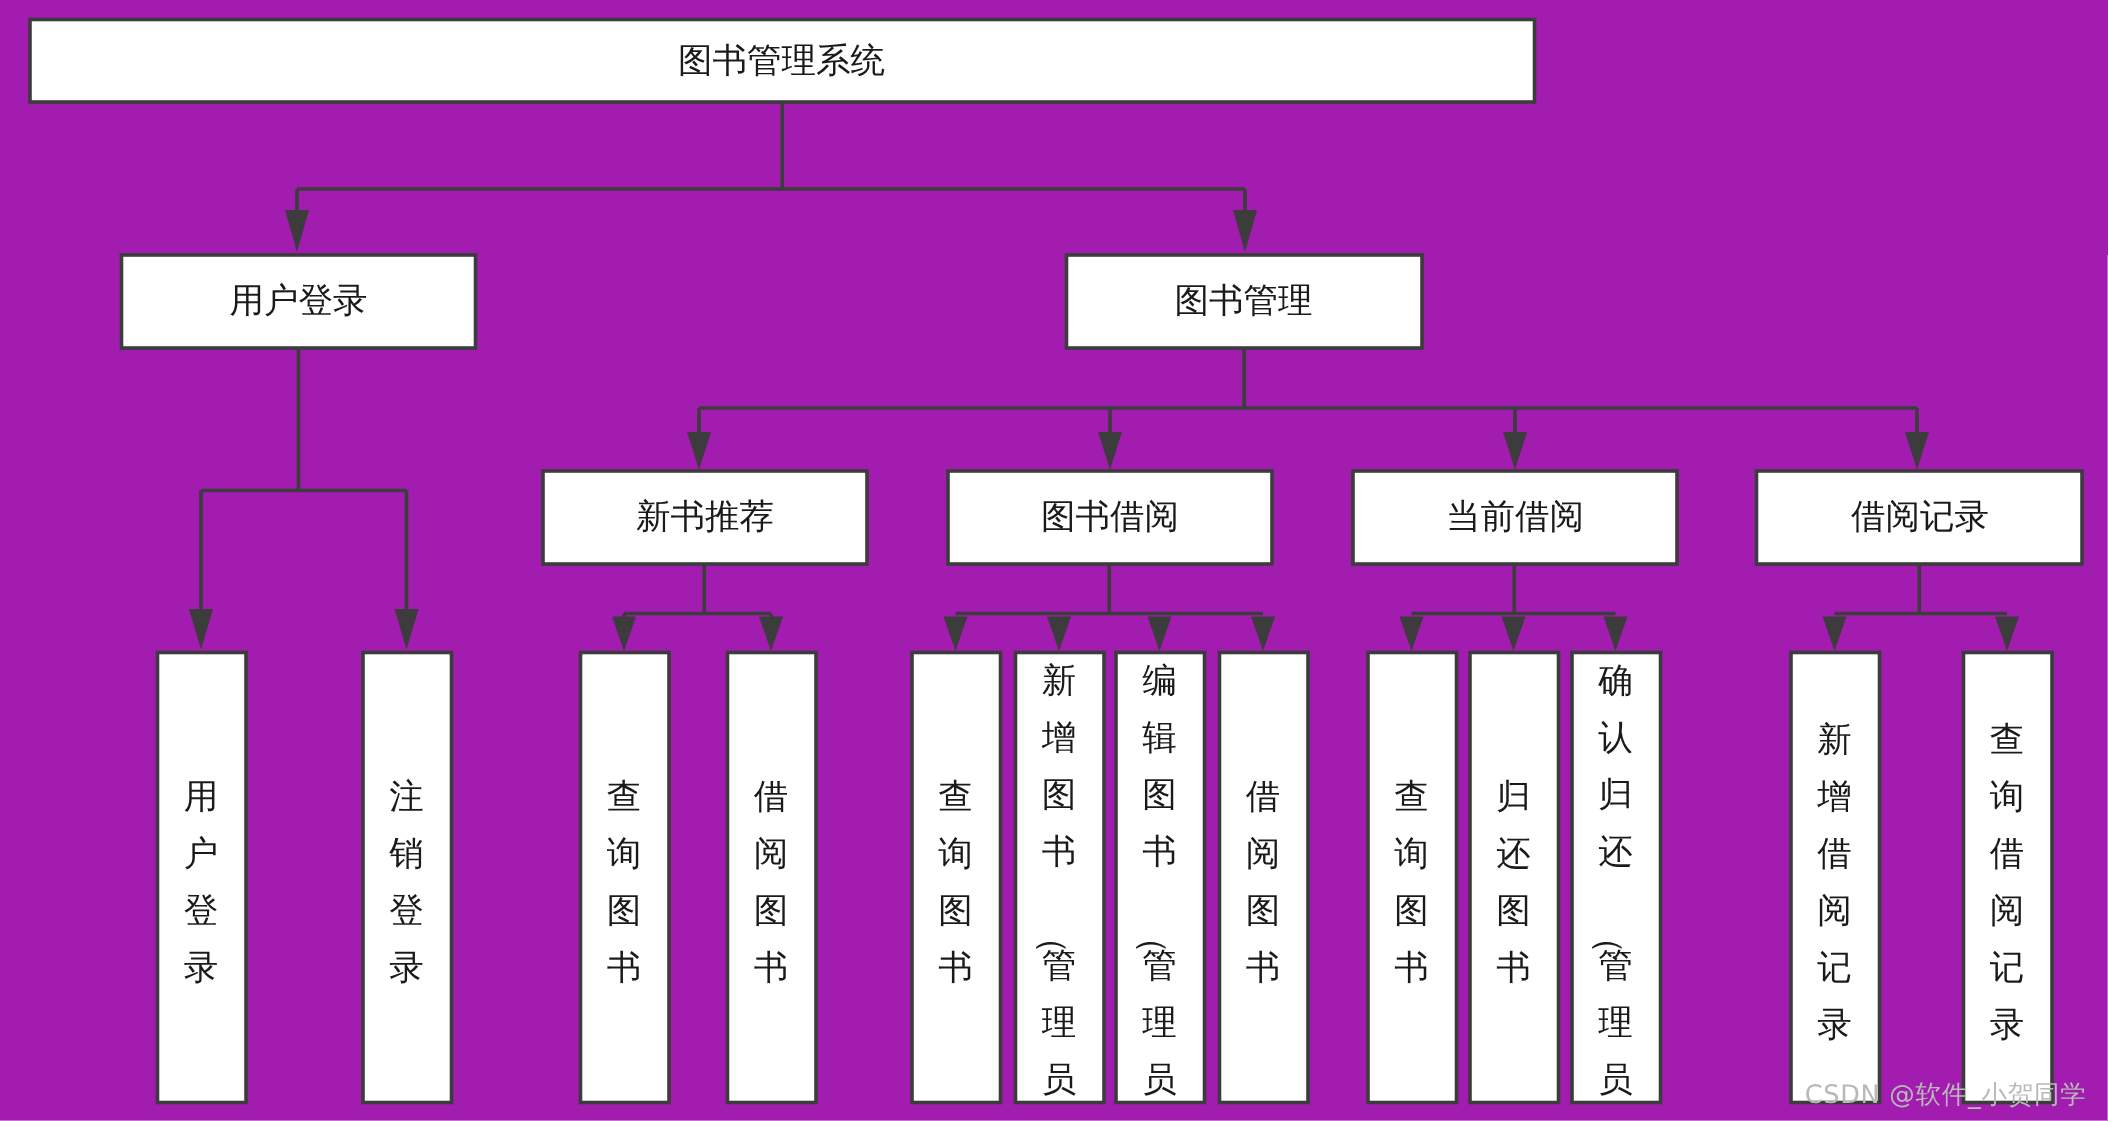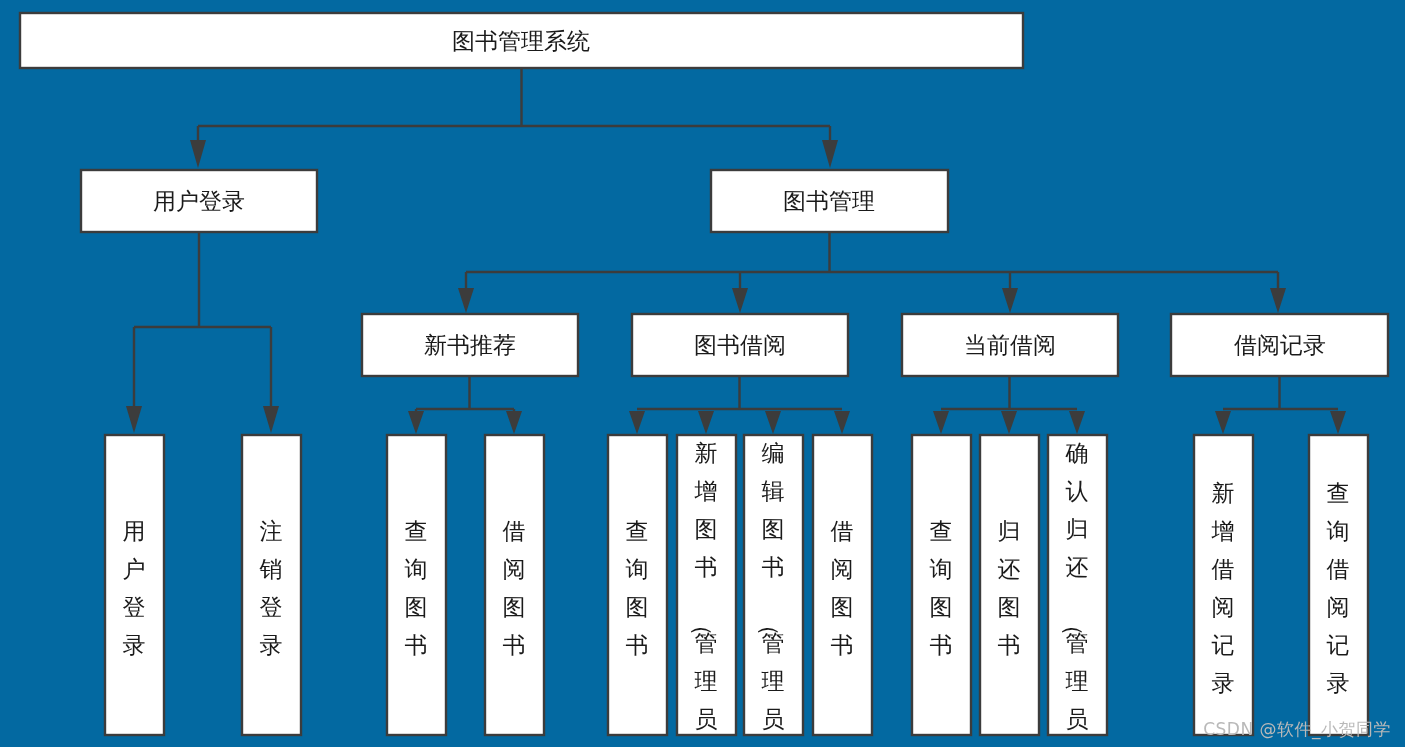--- a/index.html
+++ b/index.html
@@ -10,21 +10,21 @@
   body {
     width: 1405px;
     height: 747px;
     font-family: "DejaVu Sans", "Liberation Sans", sans-serif;
     overflow: hidden;
   }
   #diagram-root {
     position: relative;
     width: 1405px;
     height: 747px;
-    background: #0369a1;
+    background: #a21caf;
   }
   svg.tree-canvas {
     position: absolute;
     left: 0;
     top: 0;
     width: 1405px;
     height: 747px;
     display: block;
   }
   .node-box {

